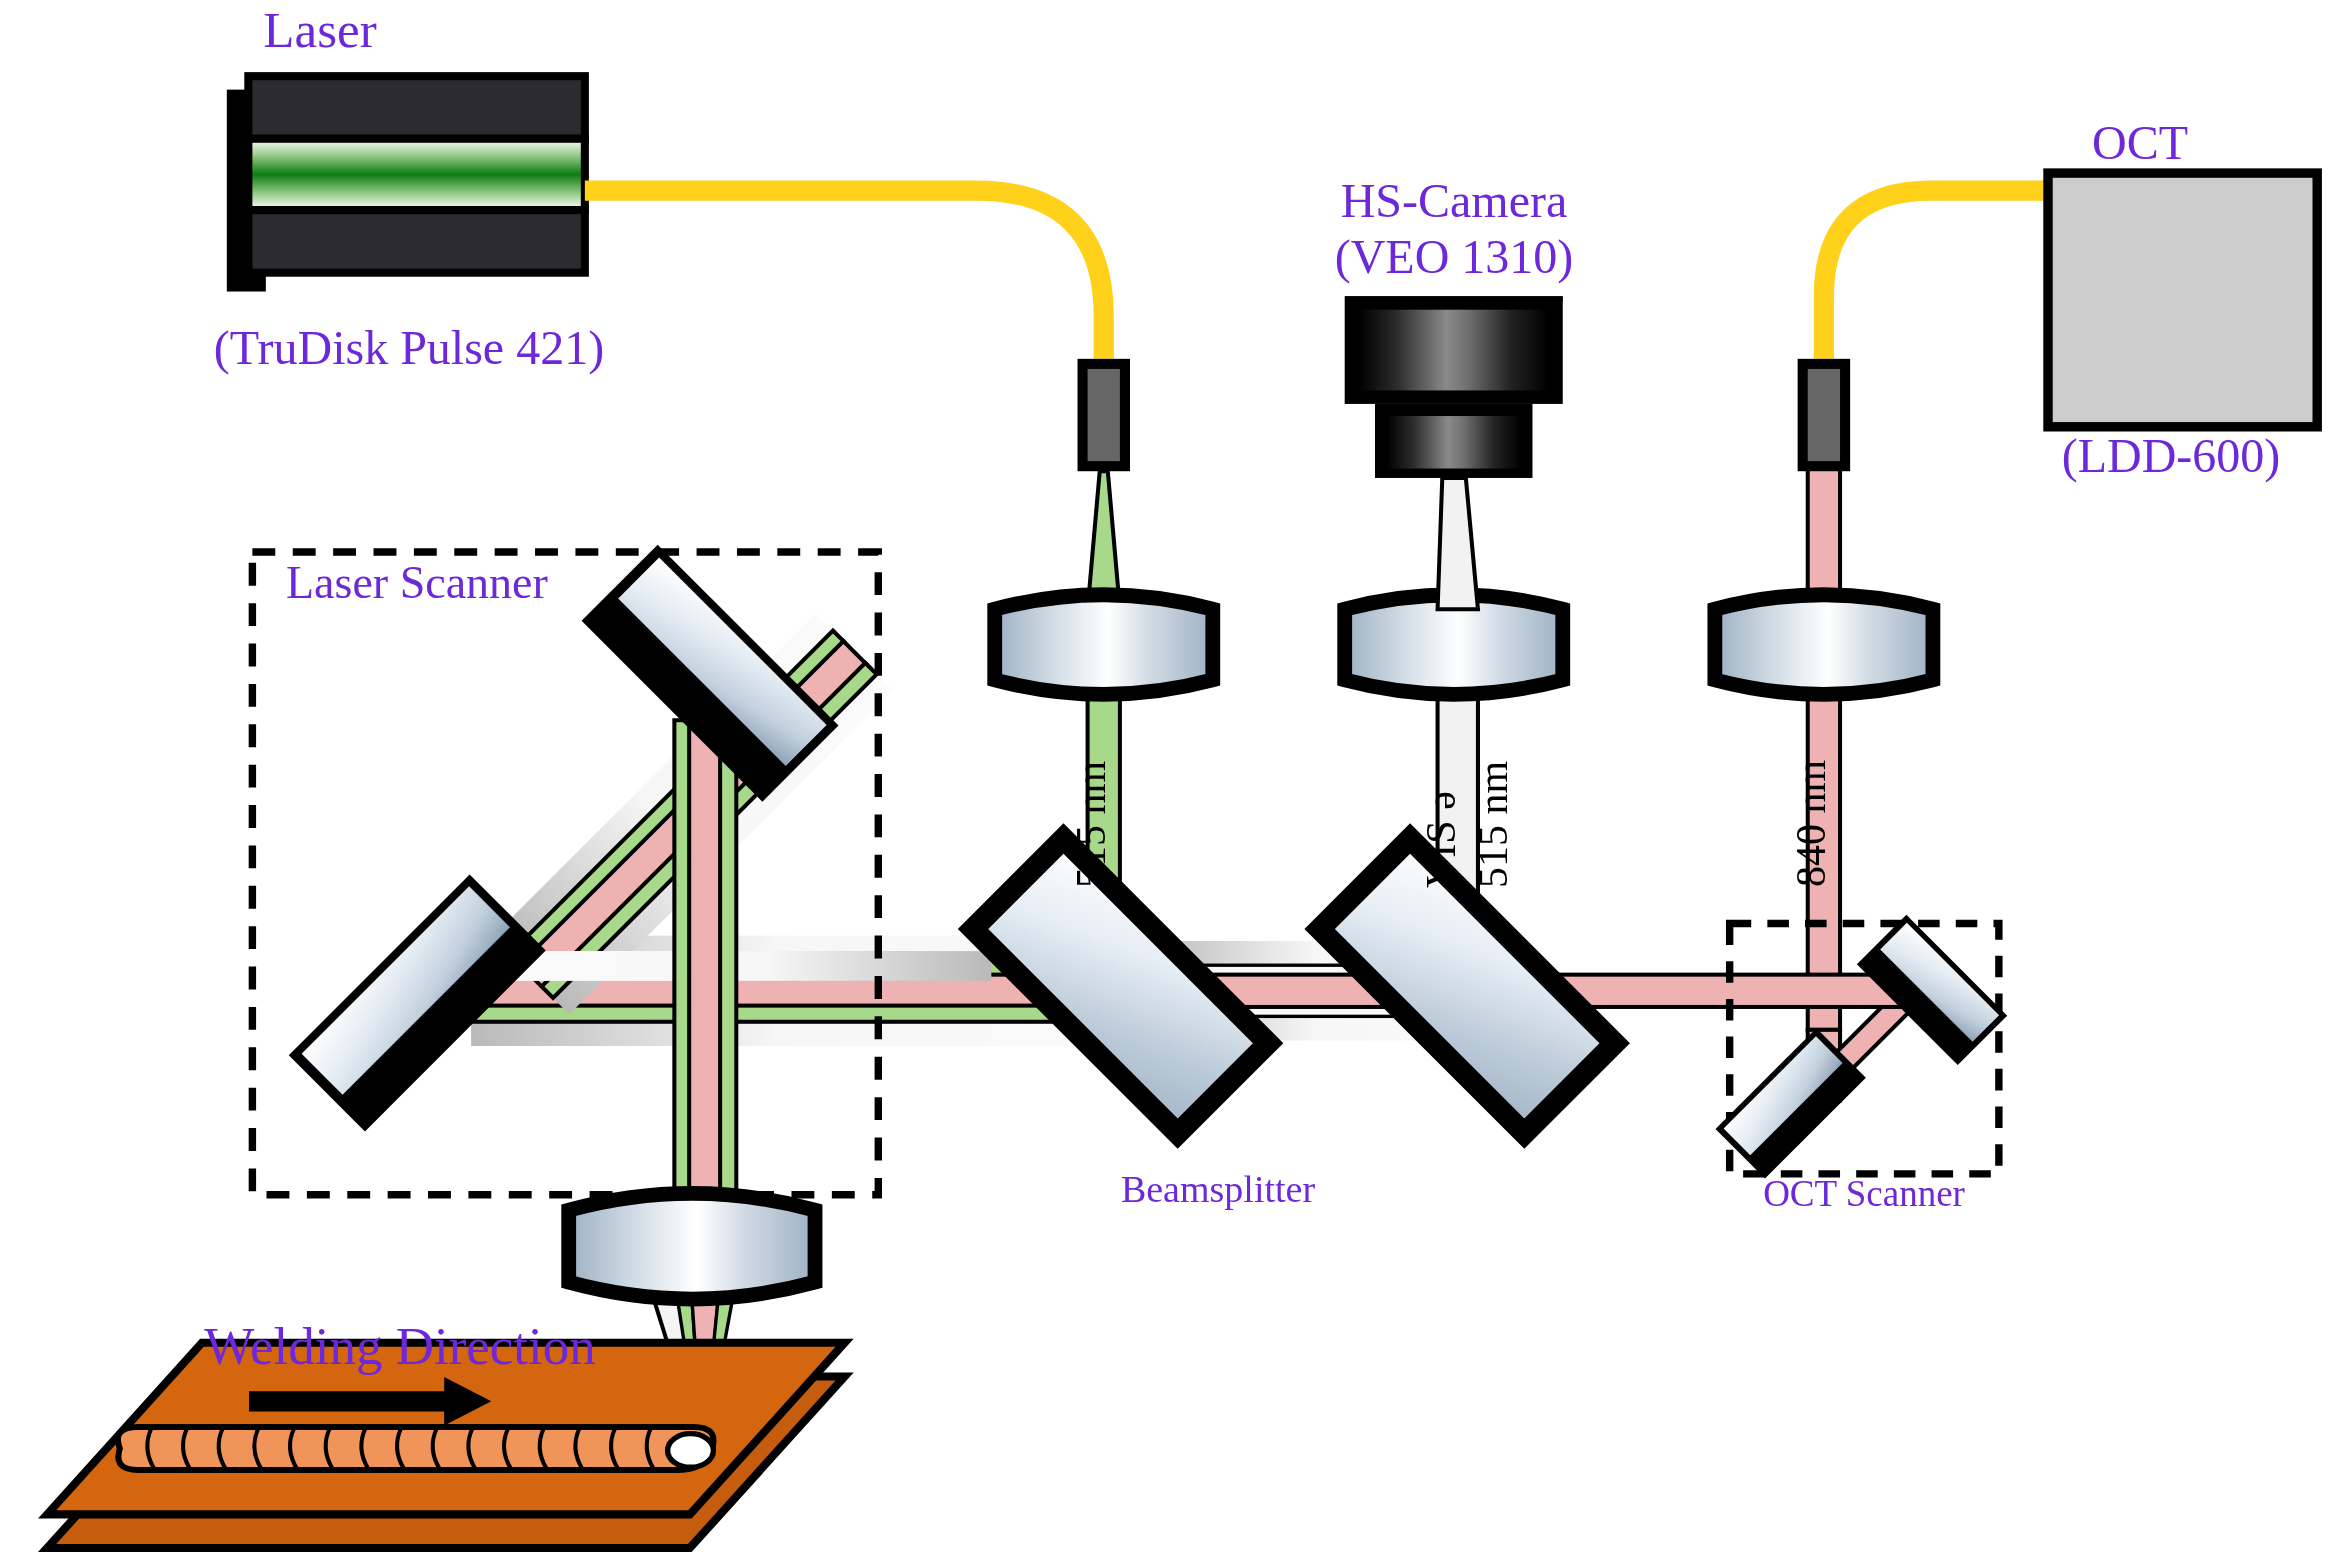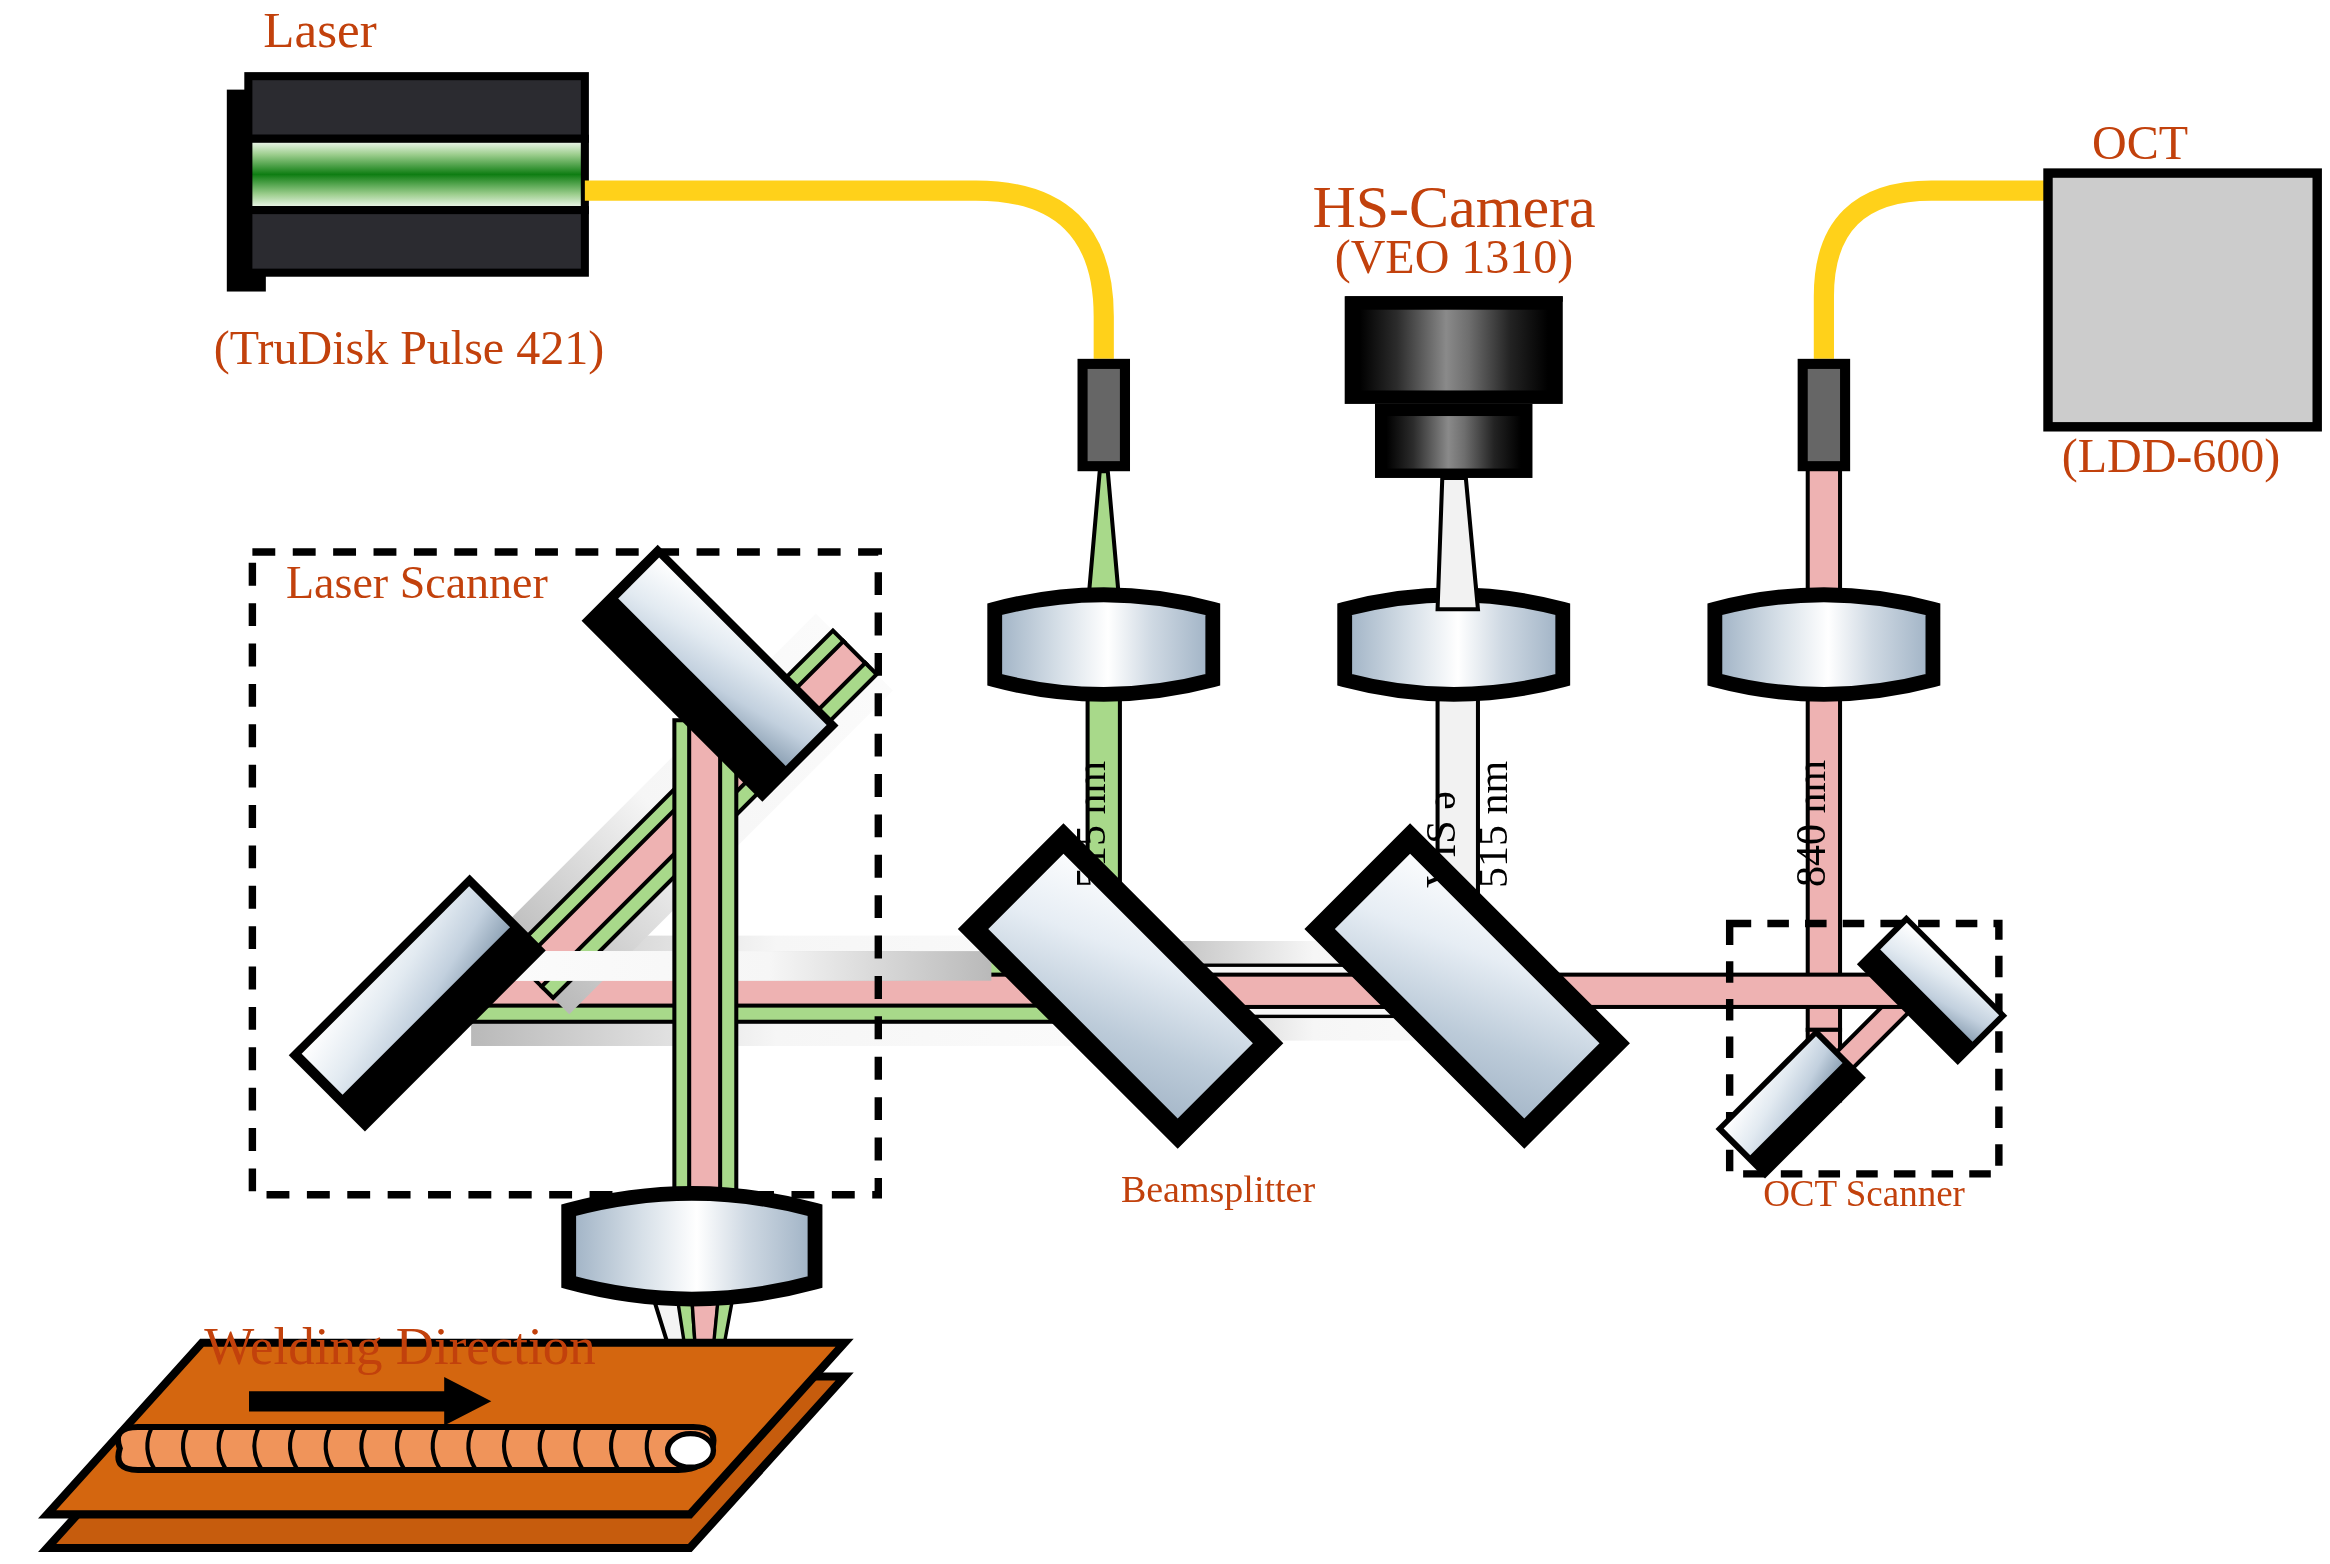--- a/index.html
+++ b/index.html
@@ -1,19 +1,19 @@
 <!DOCTYPE html>
 <html style="font-size:10.8px"><head>
 <meta charset="utf-8">
 <style>
   html,body{margin:0;padding:0;background:#fff;}
   body{font-family:"Liberation Serif", serif;}
   #stage{position:relative;width:2330px;height:1565px;background:#fff;overflow:hidden;}
   #stage svg{position:absolute;left:0;top:0;}
-  .lbl{position:absolute;color:#c2410c;white-space:nowrap;line-height:1.05;}
+  .lbl{position:absolute;color:#6d28d9;white-space:nowrap;line-height:1.05;}
   .lbl-c{transform:translateX(-50%);text-align:center;}
   .vlabel{position:absolute;white-space:nowrap;transform-origin:0 0;}
 </style>
 </head>
 <body>
 
 <div id="stage">
 
 <svg width="2330" height="1565" viewBox="0 0 3462 2325">
   <defs>
@@ -224,21 +224,21 @@
     <rect x="2060" y="618" width="200" height="78" fill="url(#gCamBarrel)"></rect>
     <polygon points="2143,710 2178,710 2196,905 2136,905" fill="#f2f2f2" stroke="#000" stroke-width="6"></polygon>
   </g>
 
 </svg>
 
 <div class="lbl lbl-c" style="left:320px; top:4px; font-size:51px;">Laser</div>
 
 <div class="lbl lbl-c" style="left:409px; top:323px; font-size:48px;">(TruDisk Pulse 421)</div>
 
-<div class="lbl lbl-c" style="left:1454px; top:176px; font-size:60px;">HS-Camera</div>
+<div class="lbl lbl-c" style="left:1454px; top:176px; font-size:48px;">HS-Camera</div>
 
 <div class="lbl lbl-c" style="left:1454px; top:232px; font-size:48px;">(VEO 1310)</div>
 
 <div class="lbl lbl-c" style="left:2140px; top:118px; font-size:48px;">OCT</div>
 
 <div class="lbl lbl-c" style="left:2171px; top:431px; font-size:48px;">(LDD-600)</div>
 
 <div class="lbl" style="left:286px; top:559px; font-size:46px;text-align:right;">Laser Scanner</div>
 
 <div class="lbl lbl-c" style="left:1218px; top:1170px; font-size:38px;">Beamsplitter</div>

